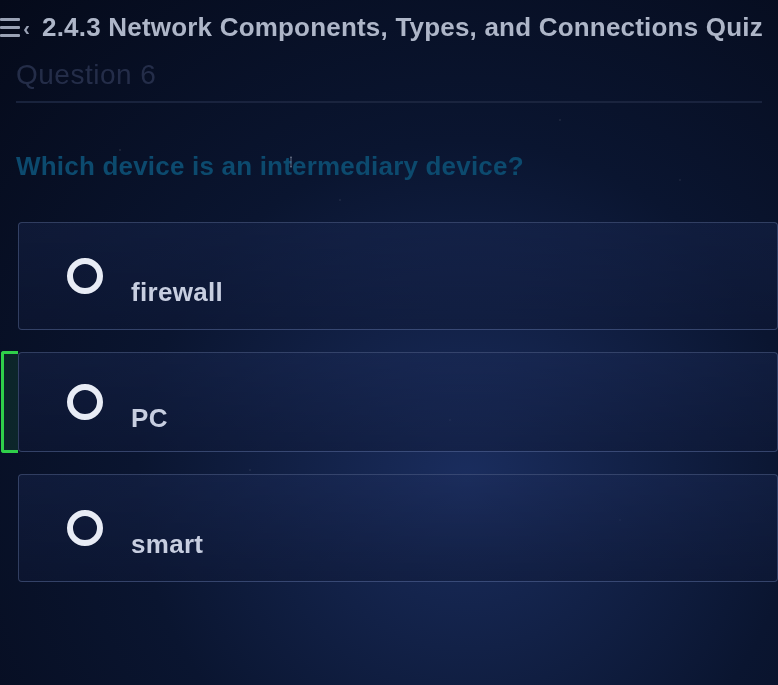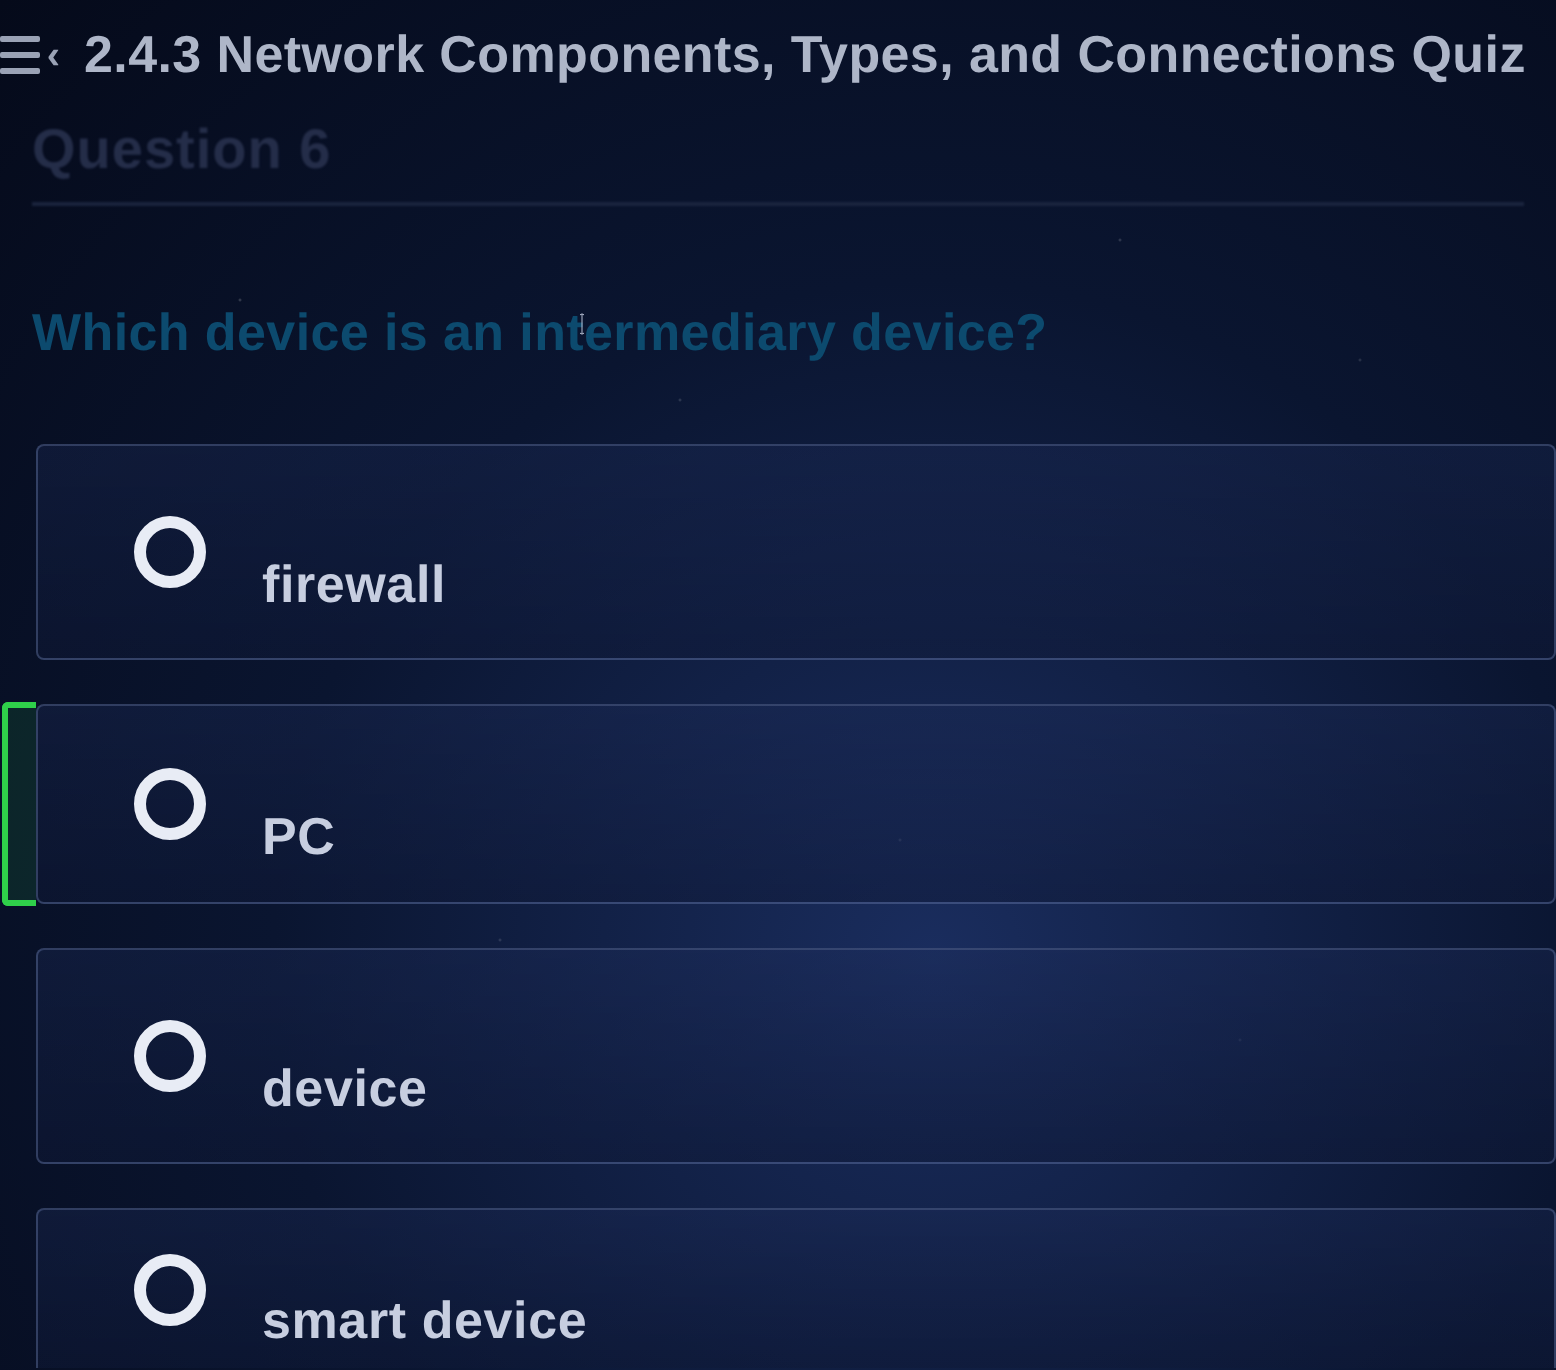--- a/index.html
+++ b/index.html
@@ -71,21 +71,21 @@
     }
     .quiz-title {
       font-size: 26px;
       font-weight: 700;
       color: #aeb6c8;
       letter-spacing: 0.2px;
     }
     .question-header {
       margin: 10px 16px 0 16px;
       font-size: 28px;
-      font-weight: 700;
+      font-weight: 400;
       color: #2a3350;
       letter-spacing: 0.5px;
       border-bottom: 2px solid #1d2742;
       padding-bottom: 10px;
       opacity: 0.85;
       filter: blur(0.5px);
     }
     .question-text {
       margin: 48px 16px 0 16px;
       font-size: 26px;
@@ -189,21 +189,17 @@
     <div class="option-label">firewall</div>
   </div>
 
   <div class="option second highlight">
     <div class="radio"></div>
     <div class="option-label">PC</div>
   </div>
 
   <div class="option">
     <div class="radio"></div>
-    <div class="option-label">device</div>
-  </div>
-
-  <div class="option last">
-    <div class="radio"></div>
-    <div class="option-label">smart device</div>
-  </div>
+    <div class="option-label">smart</div>
+  </div>
+
 
 </div>
 
 </body></html>

